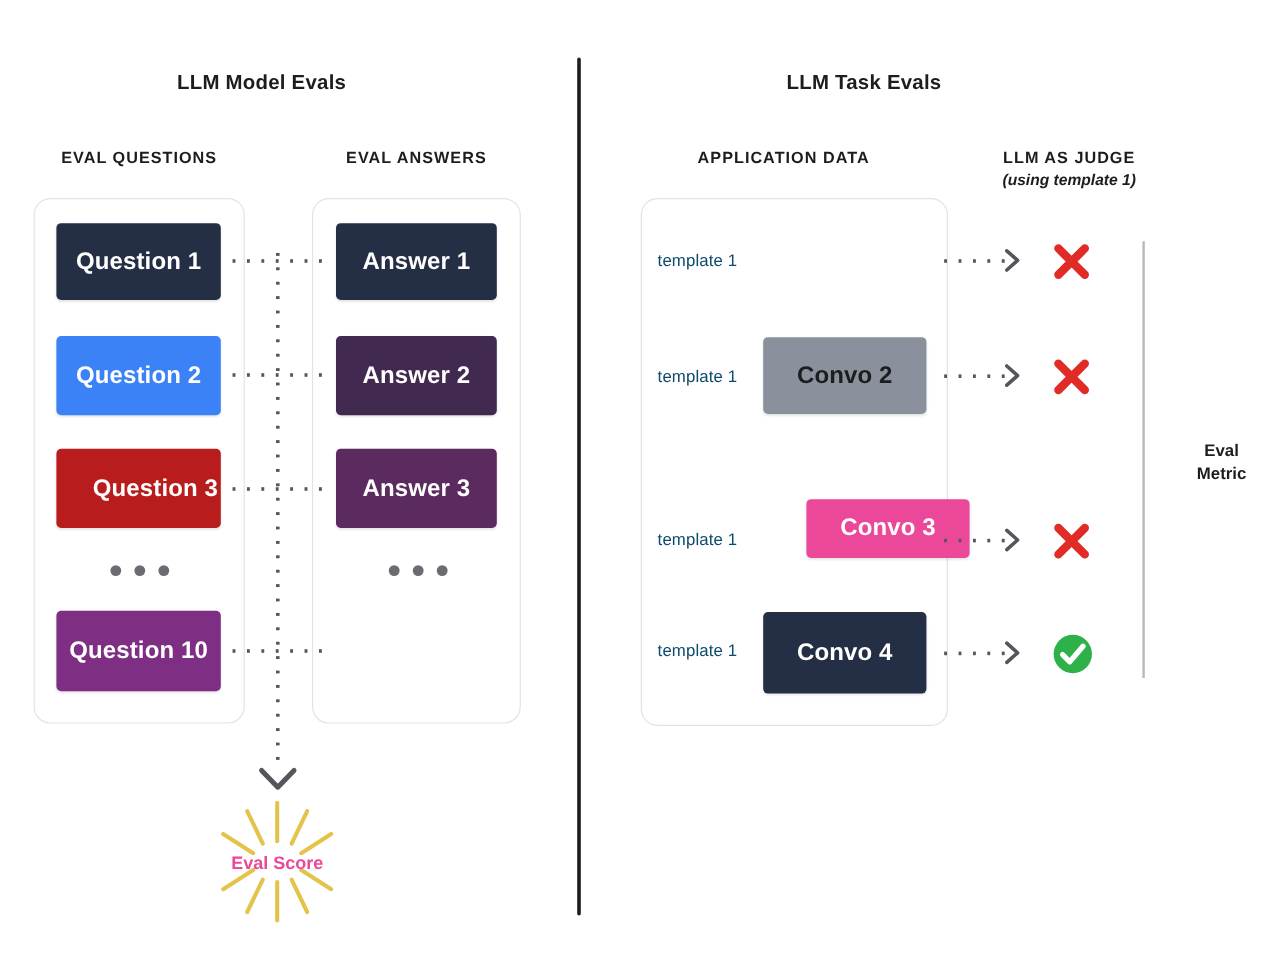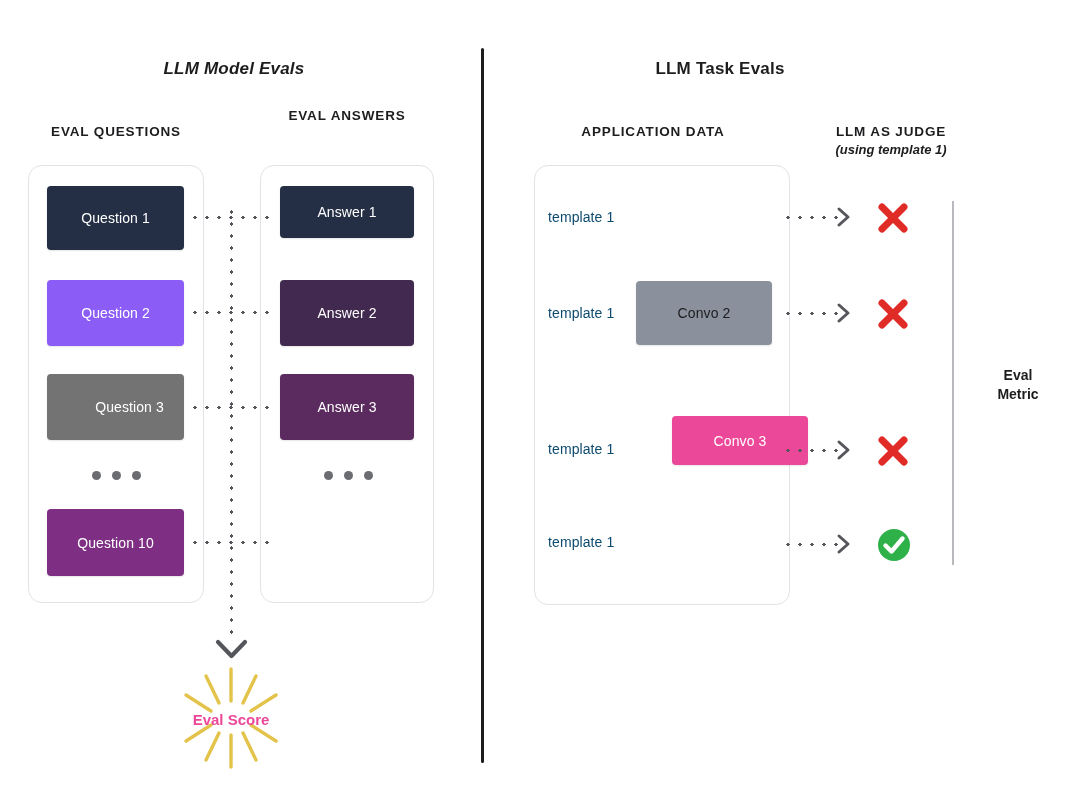--- a/index.html
+++ b/index.html
@@ -38,21 +38,21 @@
   .card {
     background: #ffffff;
     border: 1.4px solid #e3e3e6;
     border-radius: 14px;
   }
 
   
   .box {
     border-radius: 4px;
     display: flex; align-items: center; justify-content: center;
-    font-size: 14px; font-weight: normal; letter-spacing: .1px;
+    font-size: 20px; font-weight: bold; letter-spacing: .1px;
     color: #ffffff;
     box-shadow: 0 1px 2px rgba(0,0,0,.10);
   }
   .box.dark-text { color: #1d1d1f; }
 
   
   .tpl-label {
     font-size: 14px; color: #0c4a6e; white-space: nowrap;
     letter-spacing: .1px;
   }
@@ -93,36 +93,36 @@
     white-space: nowrap; text-align: center;
   }
 </style>
 </head>
 <body>
 
 <div id="root">
 
   <div class="abs divider" style="left:481px; top:48px; height:715px;"></div>
 
-  <div class="abs panel-title" style="left:84px; top:59px; width:300px;font-style:italic;">LLM Model Evals</div>
+  <div class="abs panel-title" style="left:68px; top:59px; width:300px;">LLM Model Evals</div>
 
   <div class="abs col-head" style="left:16px; top:124px; width:200px;">EVAL QUESTIONS</div>
 
-  <div class="abs col-head" style="left:247px; top:108px; width:200px;">EVAL ANSWERS</div>
+  <div class="abs col-head" style="left:247px; top:124px; width:200px;">EVAL ANSWERS</div>
 
   <div class="abs card" style="left:28px; top:165px; width:176px; height:438px;"></div>
 
   <div class="abs card" style="left:260px; top:165px; width:174px; height:438px;"></div>
 
   <div class="abs box" style="left:47px; top:186px; width:137px; height:64px; background:#242E44;">Question 1</div>
-  <div class="abs box" style="left:47px; top:280px; width:137px; height:66px; background:#8b5cf6;">Question 2</div>
-  <div class="abs box" style="left:47px; top:374px; width:137px; height:66px; background:#737373;padding-left:28px;">Question 3</div>
+  <div class="abs box" style="left:47px; top:280px; width:137px; height:66px; background:#3b82f6;">Question 2</div>
+  <div class="abs box" style="left:47px; top:374px; width:137px; height:66px; background:#b91c1c;padding-left:28px;">Question 3</div>
   <div class="abs box" style="left:47px; top:509px; width:137px; height:67px; background:#7E2F84;">Question 10</div>
 
-  <div class="abs box" style="left:280px; top:186px; width:134px; height:52px; background:#242E44;">Answer 1</div>
+  <div class="abs box" style="left:280px; top:186px; width:134px; height:64px; background:#242E44;">Answer 1</div>
   <div class="abs box" style="left:280px; top:280px; width:134px; height:66px; background:#42294F;">Answer 2</div>
   <div class="abs box" style="left:280px; top:374px; width:134px; height:66px; background:#5B2A5E;">Answer 3</div>
 
   <div class="abs ellipsis" style="left:92px; top:471px;">
     <i></i>
     <i></i>
     <i></i>
   </div>
   <div class="abs ellipsis" style="left:324px; top:471px;">
     <i></i>
@@ -170,20 +170,21 @@
 
   <div class="abs tpl-label" style="left:548px; top:209px;">template 1</div>
 
   <div class="abs tpl-label" style="left:548px; top:305px;">template 1</div>
   <div class="abs box dark-text" style="left:636px; top:281px; width:136px; height:64px; background:#8A909C;">Convo 2</div>
 
   <div class="abs tpl-label" style="left:548px; top:441px;">template 1</div>
   <div class="abs box" style="left:672px; top:416px; width:136px; height:49px; background:#ec4899;">Convo 3</div>
 
   <div class="abs tpl-label" style="left:548px; top:534px;">template 1</div>
+  <div class="abs box" style="left:636px; top:510px; width:136px; height:68px; background:#242E44;">Convo 4</div>
 
   <div class="abs dotline-h" style="left:782px; top:216px; width:56px;"></div>
   <svg class="abs" style="left:836px; top:206px;" width="16" height="22" viewBox="0 0 16 22">
     <path d="M3 3 L12 11 L3 19" fill="none" stroke="#55555c" stroke-width="3" stroke-linecap="round" stroke-linejoin="round"></path>
   </svg>
 
   <div class="abs dotline-h" style="left:782px; top:312px; width:56px;"></div>
   <svg class="abs" style="left:836px; top:302px;" width="16" height="22" viewBox="0 0 16 22">
     <path d="M3 3 L12 11 L3 19" fill="none" stroke="#55555c" stroke-width="3" stroke-linecap="round" stroke-linejoin="round"></path>
   </svg>

